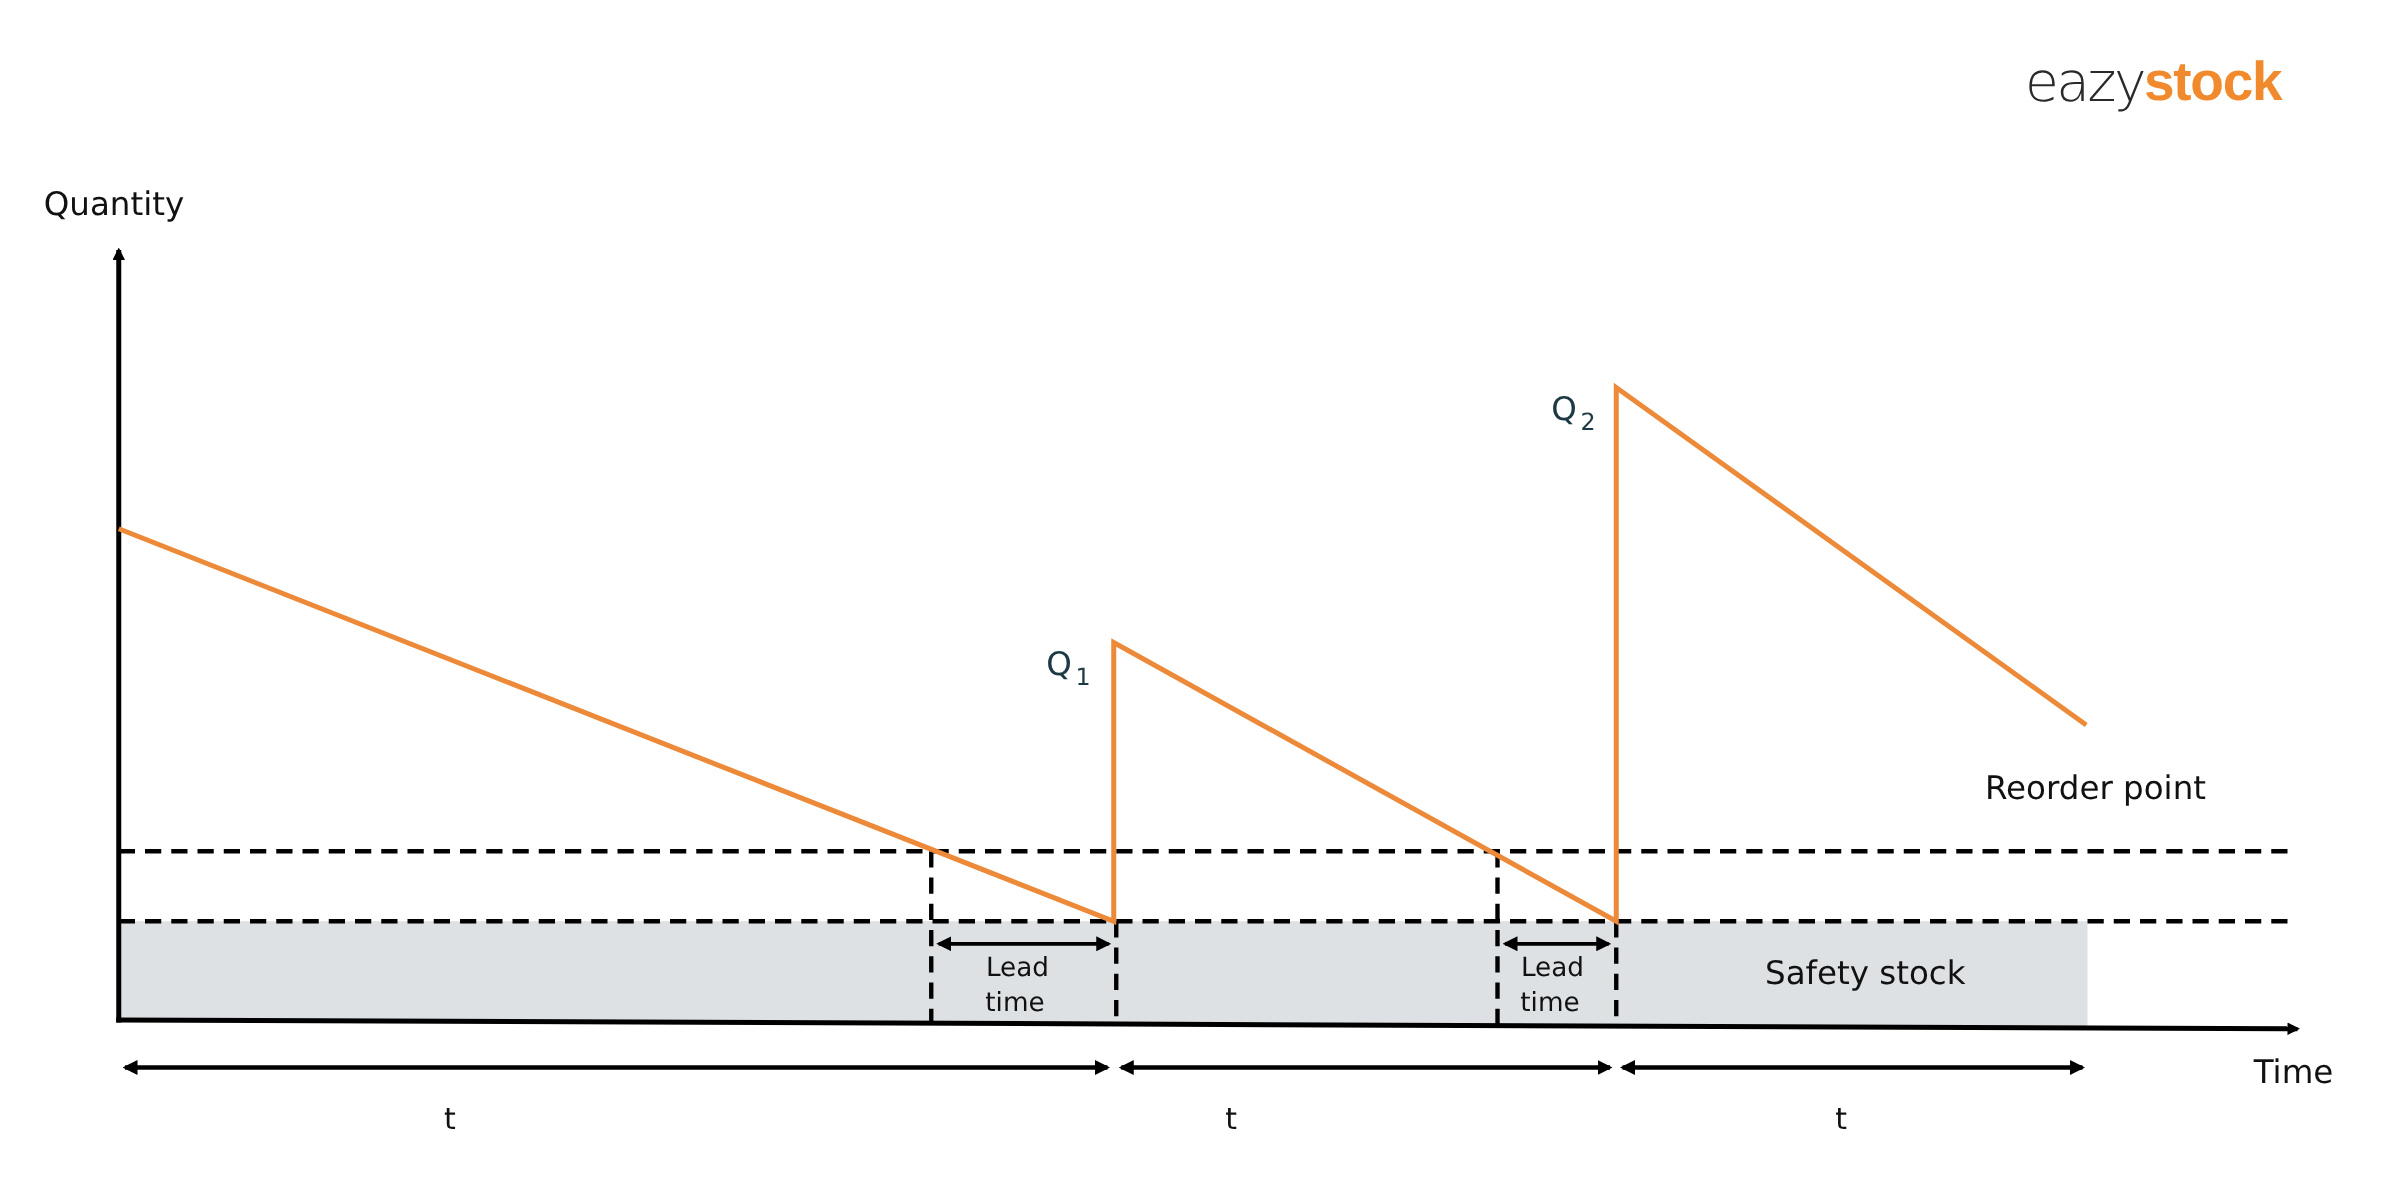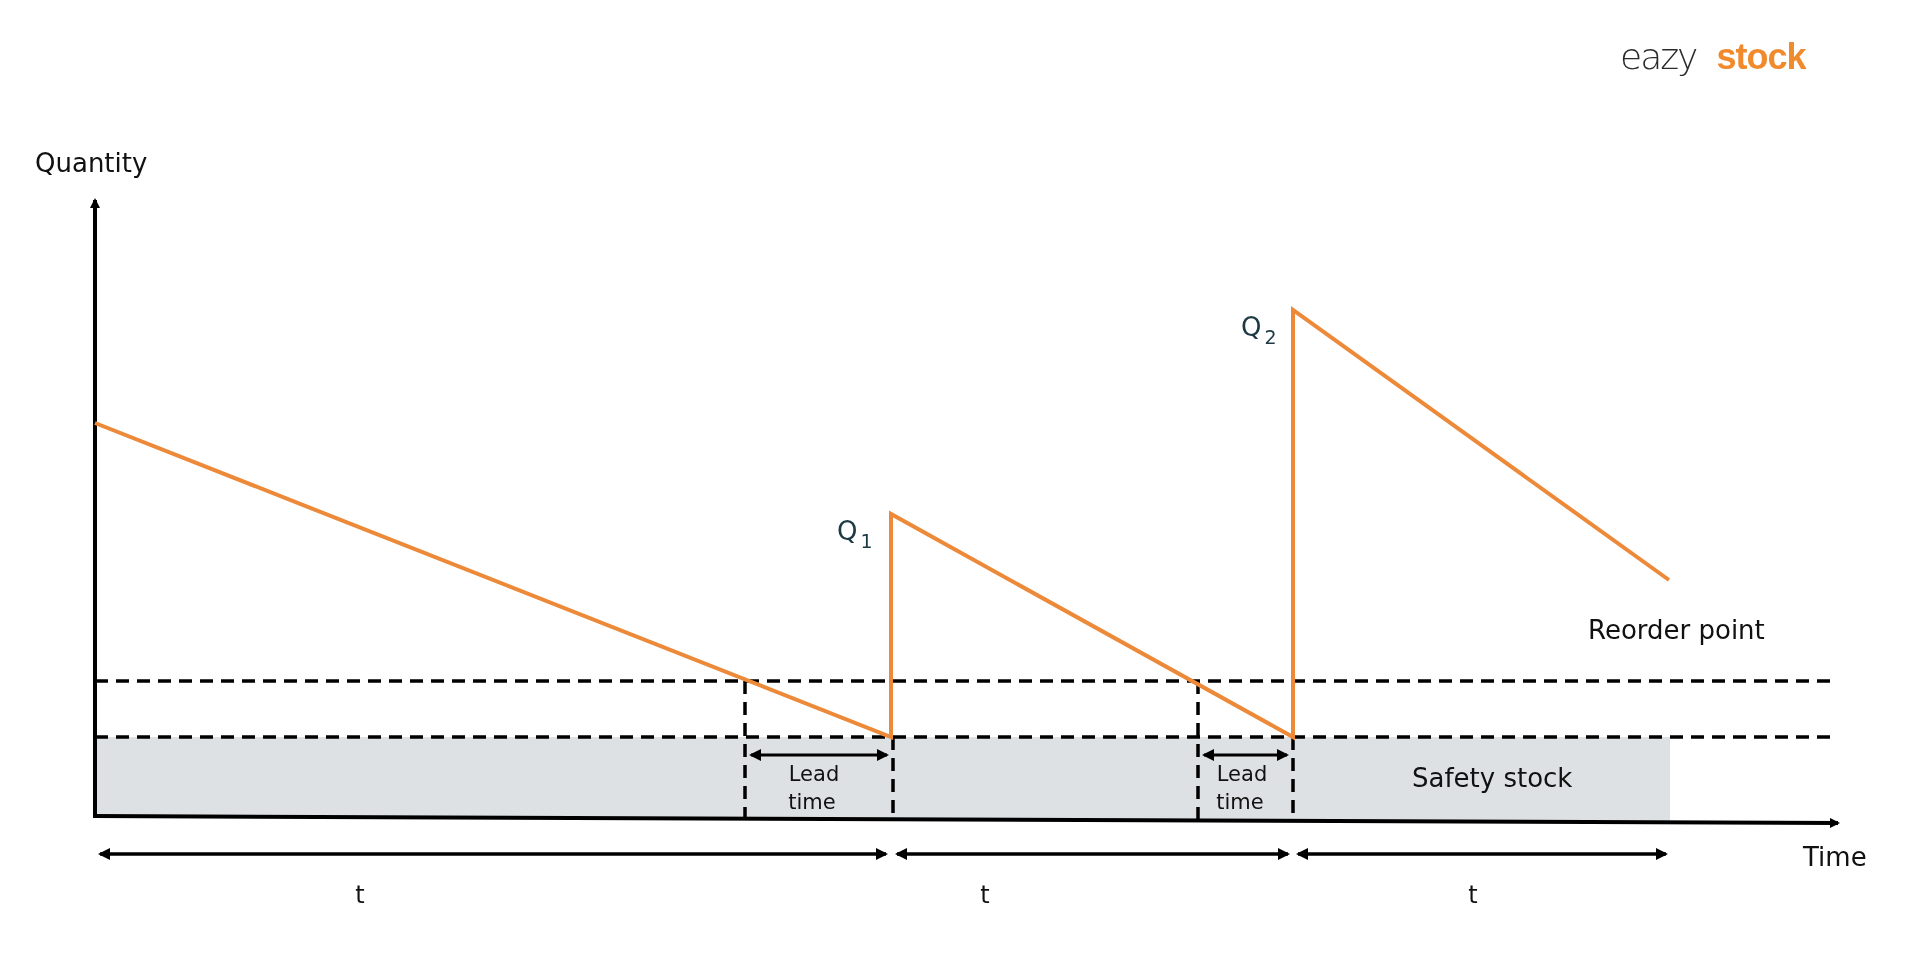--- a/index.html
+++ b/index.html
@@ -1,22 +1,22 @@
 <!DOCTYPE html>
 <html><head>
 <meta charset="utf-8">
 <style>
   html, body { margin: 0; padding: 0; background: #ffffff; }
   body { width: 1920px; height: 958px; position: relative; overflow: hidden;
          font-family: "DejaVu Sans", "Liberation Sans", sans-serif; }
   #stage { position: absolute; left: 0; top: 0; width: 1920px; height: 958px; }
   .logo { position: absolute; left: 1620px; top: 36px; height: 60px; display: flex;
-          align-items: flex-start; font-size: 36px; letter-spacing: -2px; }
+          align-items: center; font-size: 44px; letter-spacing: -2px; }
   .logo-light { color: #2a2a2a; font-weight: 200; font-family: "DejaVu Sans", sans-serif; }
-  .logo-bold { color: #f08a2c; font-weight: bold; font-family: "Liberation Sans", sans-serif; letter-spacing: -1px; margin-left: 20px; }
+  .logo-bold { color: #f08a2c; font-weight: bold; font-family: "Liberation Sans", sans-serif; letter-spacing: -1px; }
   .lbl { font-family: "DejaVu Sans", sans-serif; fill: #111111; }
   .qlbl { font-family: "DejaVu Sans", sans-serif; fill: #1d3a44; }
 </style>
 </head>
 <body>
 
 <div class="logo">
   <span class="logo-light">eazy</span>
     <span class="logo-bold">stock</span>
 </div>

